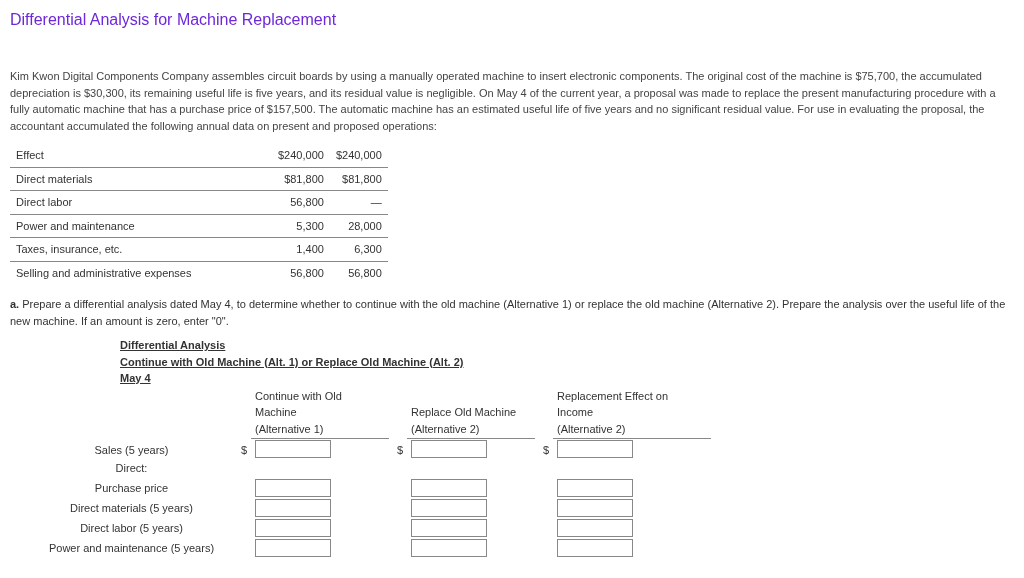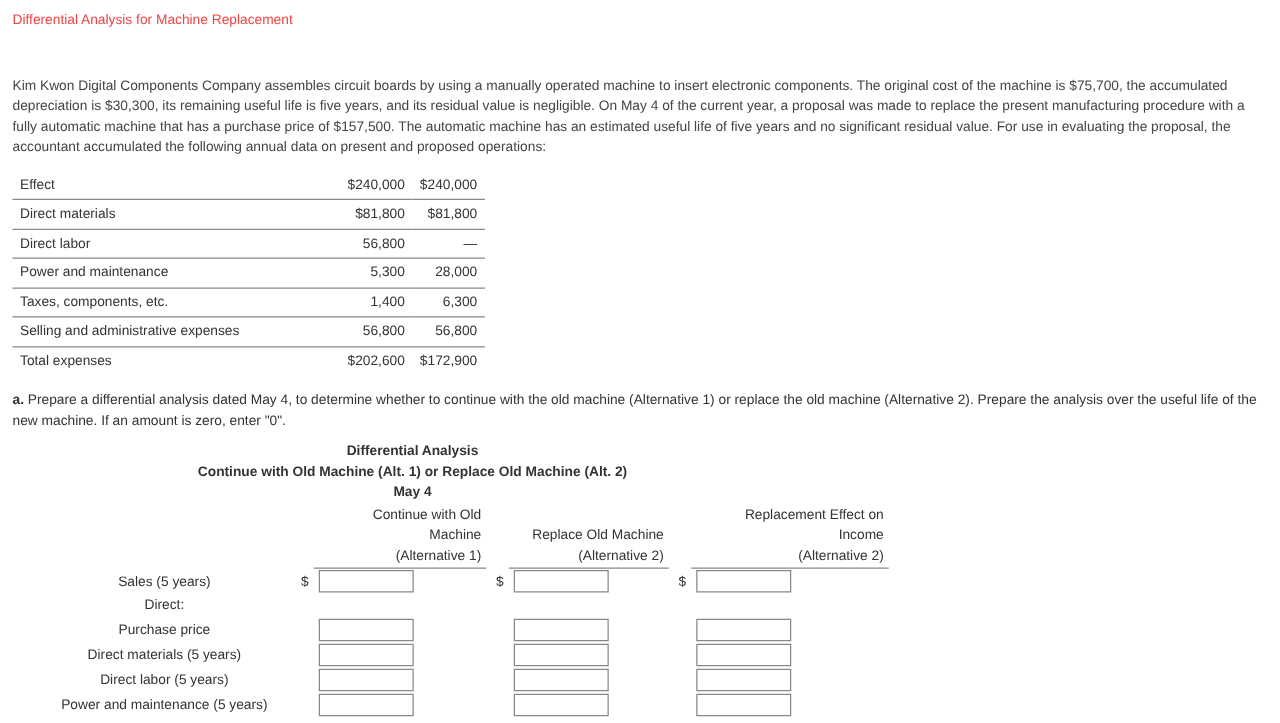--- a/index.html
+++ b/index.html
@@ -4,22 +4,22 @@
 <style>
   body {
     font-family: Arial, Helvetica, sans-serif;
     font-size: 11px;
     color: #333;
     margin: 0;
     padding: 8px 10px;
     line-height: 1.5;
   }
   .title {
-    color: #ef4444;
-    font-size: 11px;
+    color: #6d28d9;
+    font-size: 16px;
     margin: 0 0 6px 0;
   }
   .intro {
     color: #444;
     margin-bottom: 10px;
     margin-top: 36px;
   }
   table.data1 {
     border-collapse: collapse;
     margin-bottom: 12px;
@@ -43,37 +43,37 @@
     border-bottom: 1px solid #888;
   }
   .section-q {
     color: #333;
     margin: 6px 0 8px 0;
   }
   .section-q b {
     font-weight: bold;
   }
   .da-title {
-    text-align: center;
     font-weight: bold;
     margin-left: 110px;
     width: 420px;
+    text-decoration: underline;
   }
   table.worksheet {
     border-collapse: collapse;
     margin-left: 20px;
   }
   table.worksheet td, table.worksheet th {
     padding: 1px 4px;
     font-size: 11px;
     vertical-align: bottom;
   }
   table.worksheet th {
     font-weight: normal;
-    text-align: right;
+    text-align: left;
     border-bottom: 1px solid #888;
   }
   table.worksheet td.rlbl {
     text-align: center;
     width: 195px;
   }
   table.worksheet td.cur {
     text-align: right;
     width: 10px;
   }
@@ -111,33 +111,28 @@
         <td class="lbl">Direct labor</td>
         <td>56,800</td>
         <td class="dash">—</td>
       </tr>
   <tr class="sep">
         <td class="lbl">Power and maintenance</td>
         <td>5,300</td>
         <td>28,000</td>
       </tr>
   <tr class="sep">
-        <td class="lbl">Taxes, components, etc.</td>
+        <td class="lbl">Taxes, insurance, etc.</td>
         <td>1,400</td>
         <td>6,300</td>
       </tr>
   <tr class="sep">
         <td class="lbl">Selling and administrative expenses</td>
         <td>56,800</td>
         <td>56,800</td>
-      </tr>
-  <tr class="sep">
-        <td class="lbl">Total expenses</td>
-        <td>$202,600</td>
-        <td>$172,900</td>
       </tr>
 </tbody>
   </table>
 
 <div class="section-q">
   <b>a.</b>
   <span>Prepare a differential analysis dated May 4, to determine whether to continue with the old machine (Alternative 1) or replace the old machine (Alternative 2). Prepare the analysis over the useful life of the new machine. If an amount is zero, enter "0".</span>
 </div>
 
 <div class="da-title">Differential Analysis</div>

